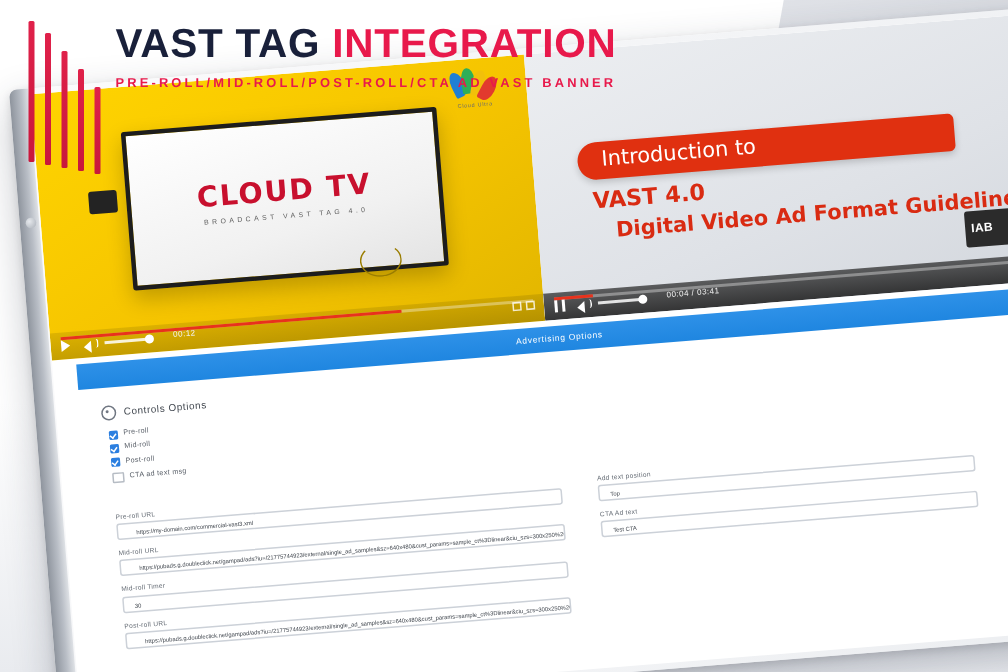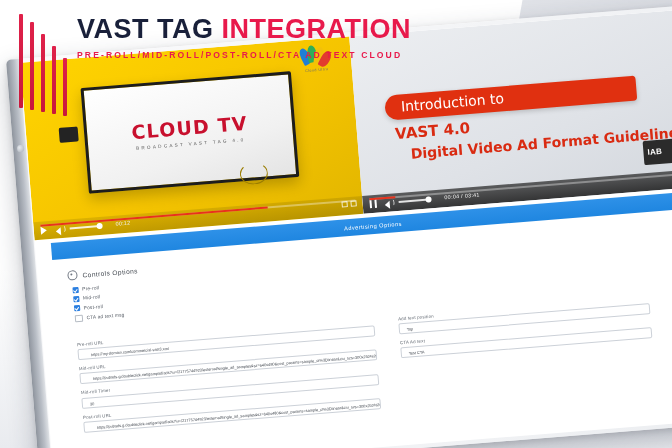--- a/index.html
+++ b/index.html
@@ -159,21 +159,21 @@
   <div class="header">
     <div class="stripes">
       <div class="stripe" style="left:0px;top:10px;height:94px;"></div>
       <div class="stripe" style="left:11px;top:18px;height:88px;"></div>
       <div class="stripe" style="left:22px;top:30px;height:78px;"></div>
       <div class="stripe" style="left:33px;top:42px;height:68px;"></div>
       <div class="stripe" style="left:44px;top:54px;height:58px;"></div>
     </div>
     <div class="title-wrap">
       <div class="maintitle"><span class="t-dark">VAST TAG </span><span class="t-red">INTEGRATION</span></div>
-      <div class="subtitle">PRE-ROLL/MID-ROLL/POST-ROLL/CTA AD TEXT CLOUD</div>
+      <div class="subtitle">PRE-ROLL/MID-ROLL/POST-ROLL/CTA AD VAST BANNER</div>
     </div>
   </div>
 
   <div class="device">
     <div class="bezel"></div>
     <div class="bezel-edge"></div>
     <div class="camdot"></div>
 
     <div class="screen">
 

